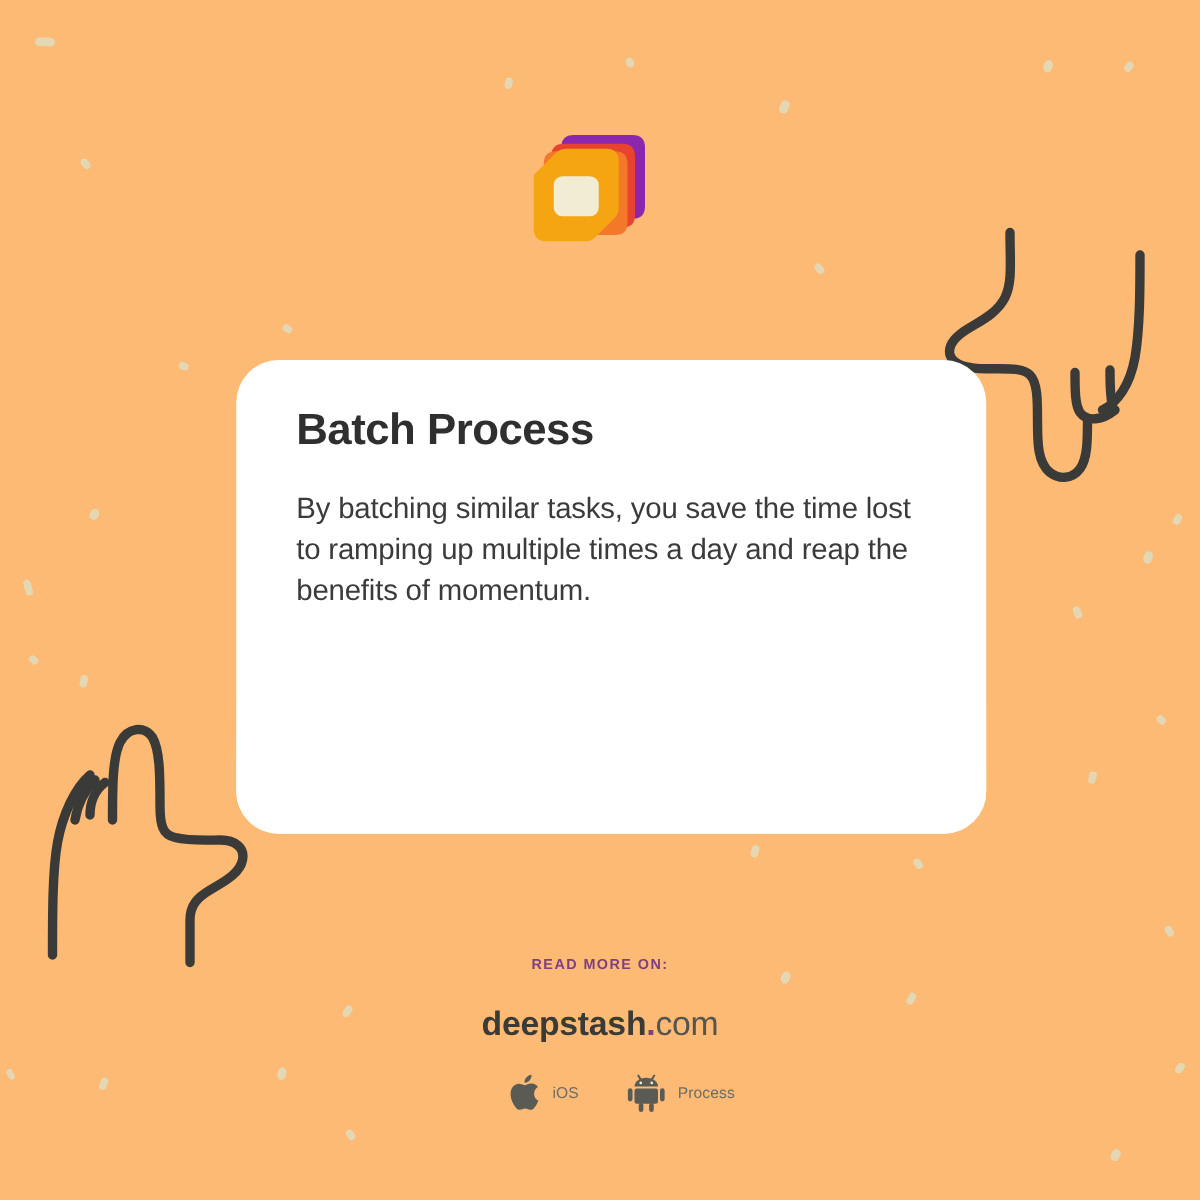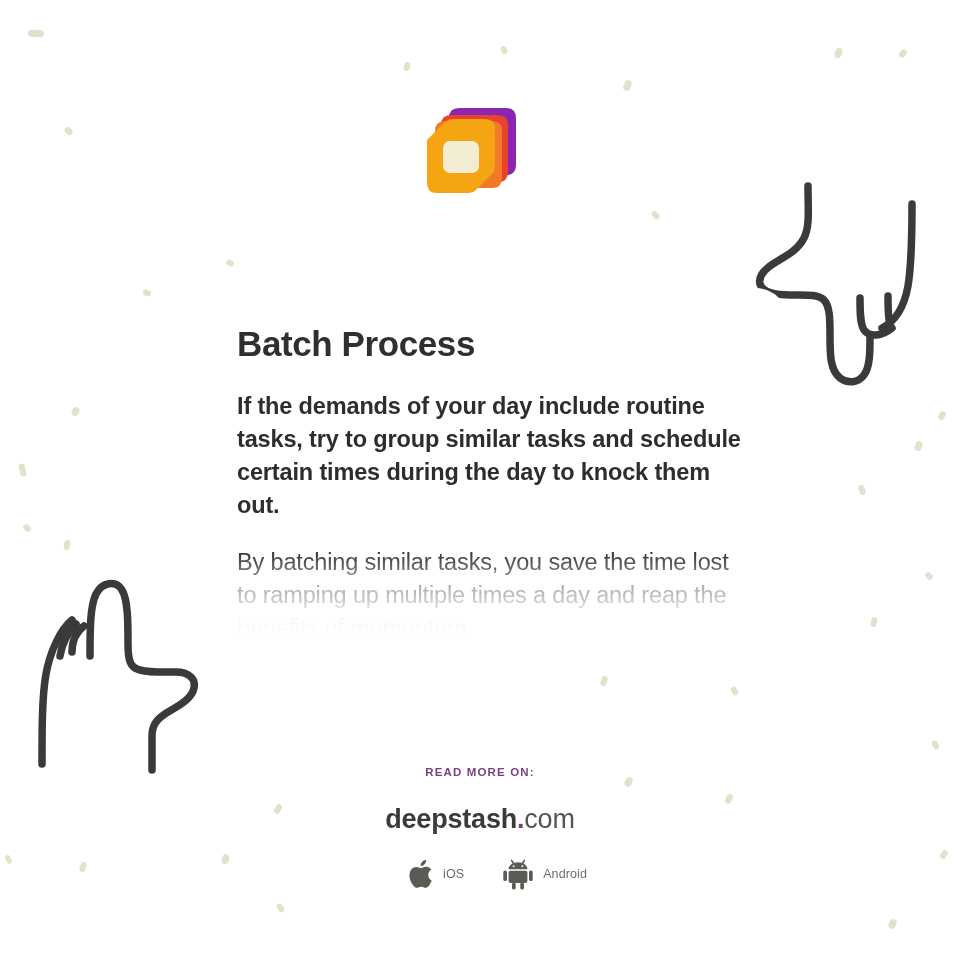--- a/index.html
+++ b/index.html
@@ -14,21 +14,21 @@
     font-family: "Liberation Sans", sans-serif;
     background: #F2EDD2;
     position: relative;
   }
 
   #stage {
     position: absolute;
     left: 0; top: 0;
     width: 960px;
     height: 960px;
-    background: #ffffff;
+    background: #fdba74;
     overflow: hidden;
   }
 
   
   #confetti {
     position: absolute;
     left: 0; top: 0;
     width: 960px; height: 960px;
     pointer-events: none;
   }
@@ -249,21 +249,20 @@
         <path d="M48 92 C48 82 52 72 60 66"></path>
 
         <path d="M36 96 C38 84 44 72 52 64"></path>
       </g>
     </svg>
   </div>
 
   <div id="card">
     <div id="card-inner">
       <div id="idea-title">Batch Process</div>
-      <p class="para para-primary">If the demands of your day include routine tasks, try to group similar tasks and schedule certain times during the day to knock them out.</p>
       <p class="para para-secondary">By batching similar tasks, you save the time lost to ramping up multiple times a day and reap the benefits of momentum.</p>
     </div>
     <div id="card-fade"></div>
   </div>
 
   <div id="footer">
     <div id="read-more">READ MORE ON:</div>
 
     <div id="brand">
       <span id="brand-name">deepstash</span><span id="brand-dot">.</span><span id="brand-tld">com</span>
@@ -294,19 +293,19 @@
 
             <rect x="6.6" y="12.7" width="18.8" height="12.2" rx="1.8"></rect>
 
             <rect x="1.3" y="12.5" width="3.7" height="10.6" rx="1.85"></rect>
             <rect x="27" y="12.5" width="3.7" height="10.6" rx="1.85"></rect>
 
             <rect x="10" y="24.4" width="3.7" height="7.2" rx="1.85"></rect>
             <rect x="18.3" y="24.4" width="3.7" height="7.2" rx="1.85"></rect>
           </svg>
         </span>
-        <span class="store-label">Android</span>
+        <span class="store-label">Process</span>
       </div>
 
     </div>
   </div>
 
 </div>
 
 </body></html>

